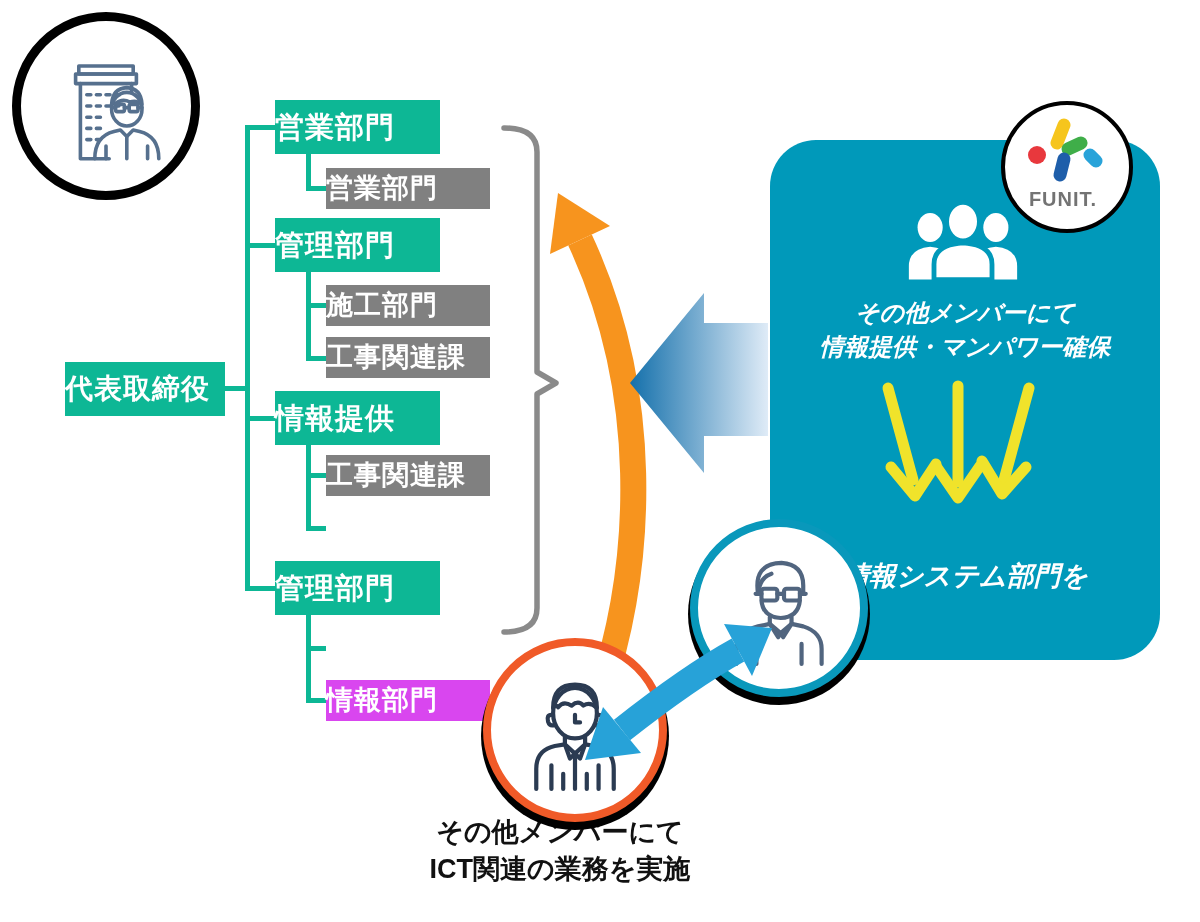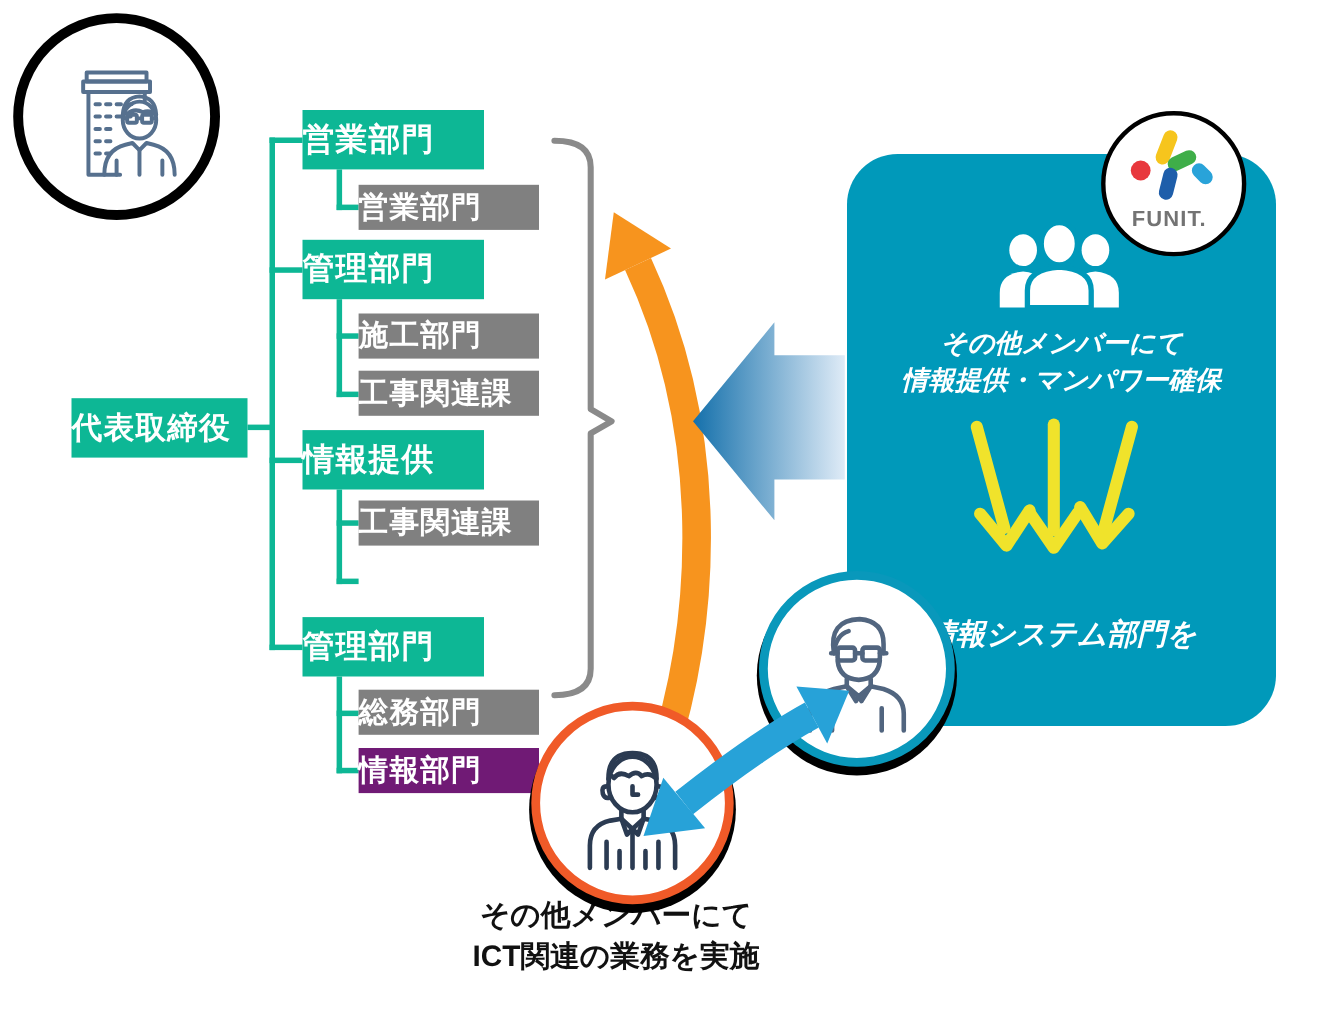--- a/index.html
+++ b/index.html
@@ -4,21 +4,21 @@
 <style>
   html,body{margin:0;padding:0;background:#fff;}
   .stage{position:relative;width:1200px;height:922px;background:#fff;overflow:hidden;
          font-family:"Liberation Sans","DejaVu Sans",sans-serif;font-weight:bold;}
   svg.layer{position:absolute;left:0;top:0;pointer-events:none;}
   #layer-under{z-index:1;}
   #layer-over{z-index:6;}
   .box{position:absolute;color:#fff;text-align:left;z-index:2;letter-spacing:1px;}
   .gbox{left:275px;width:165px;height:54px;line-height:54px;font-size:29px;background:#0db795;}
   .ybox{left:326px;width:164px;height:41px;line-height:41px;font-size:27px;background:#808080;}
-  .obox{background:#701a75;}
+  .obox{background:#d946ef;}
   .rootbox{left:65px;top:362px;width:160px;height:54px;line-height:54px;font-size:28px;background:#0db795;}
   .cline{position:absolute;background:#0db795;z-index:2;}
   .circle{position:absolute;border-radius:50%;background:#fff;z-index:4;}
   .c-company{left:12px;top:12px;width:170px;height:170px;border:9px solid #000;}
   .c-orange{left:483px;top:638px;width:168px;height:168px;border:8px solid #f05a28;box-shadow:0 6px 0 2px #000;}
   .c-blue{left:690px;top:519px;width:162px;height:162px;border:8px solid #0998bb;box-shadow:0 6px 0 2px #000;}
   .c-logo{left:1001px;top:101px;width:124px;height:124px;border:4px solid #000;z-index:5;}
   .circle svg{position:absolute;left:50%;top:50%;transform:translate(-50%,-50%);}
   .panel{position:absolute;left:770px;top:140px;width:390px;height:520px;border-radius:46px;background:#0099ba;z-index:3;}
   .panel-text{position:absolute;left:780px;width:370px;text-align:center;color:#fff;z-index:4;font-style:italic;}
@@ -70,21 +70,20 @@
 
   <div class="box rootbox">代表取締役</div>
   <div class="box gbox" style="top:100px">営業部門</div>
   <div class="box ybox" style="top:168px">営業部門</div>
   <div class="box gbox" style="top:218px">管理部門</div>
   <div class="box ybox" style="top:285px">施工部門</div>
   <div class="box ybox" style="top:337px">工事関連課</div>
   <div class="box gbox" style="top:391px">情報提供</div>
   <div class="box ybox" style="top:455px">工事関連課</div>
   <div class="box gbox" style="top:561px">管理部門</div>
-  <div class="box ybox" style="top:627px">総務部門</div>
   <div class="box ybox obox" style="top:680px">情報部門</div>
 
   <div class="panel"></div>
   <svg class="teamicon" width="116" height="82" viewBox="0 0 120 84">
     <g fill="#ffffff">
       <ellipse cx="26" cy="30" rx="13" ry="15"></ellipse>
       <path d="M4 84 V70 Q4 52 26 50 Q48 52 48 70 V84 Z"></path>
       <ellipse cx="94" cy="30" rx="13" ry="15"></ellipse>
       <path d="M72 84 V70 Q72 52 94 50 Q116 52 116 70 V84 Z"></path>
       <ellipse cx="60" cy="24" rx="17" ry="20" stroke="#0099ba" stroke-width="5"></ellipse>

